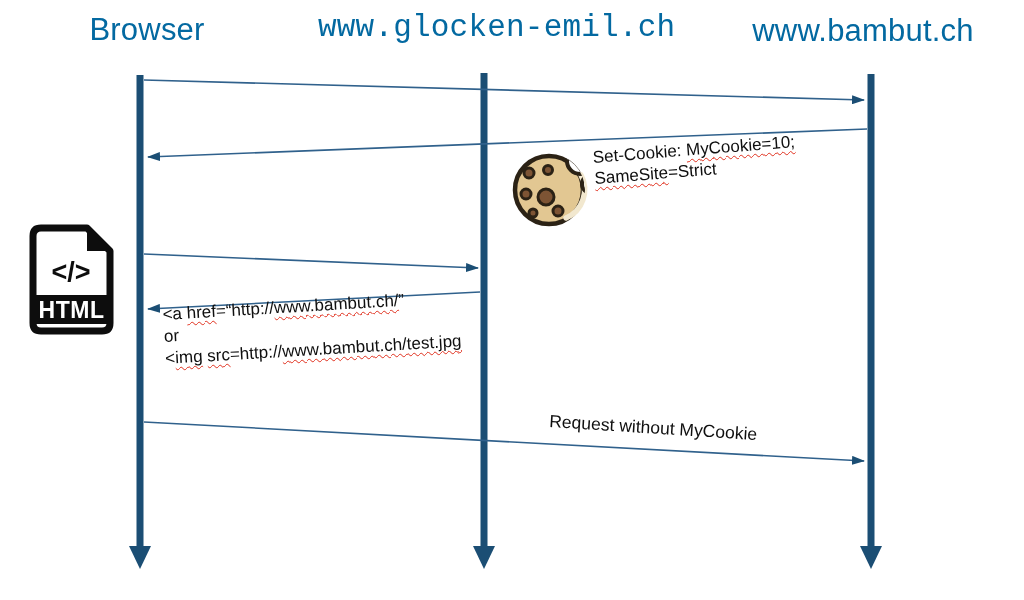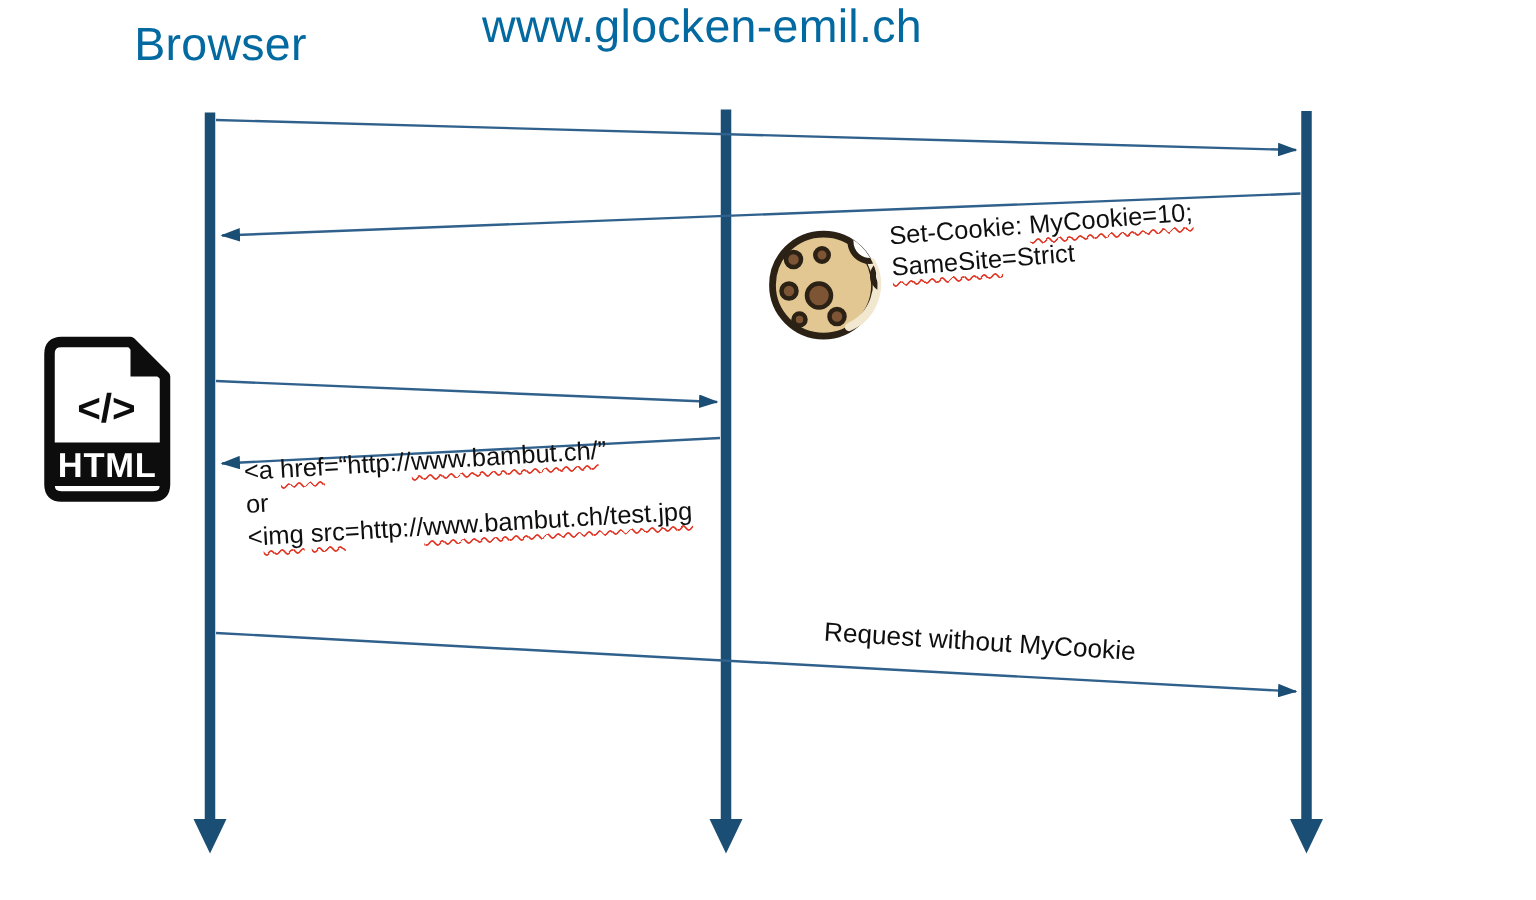--- a/index.html
+++ b/index.html
@@ -115,21 +115,22 @@
     <g>
       <path d="M 41,228 L 87,228 L 110,251 L 110,323 Q 110,331 102,331 L 41,331 Q 33,331 33,323 L 33,236 Q 33,228 41,228 Z" fill="#ffffff" stroke="#0d0d0d" stroke-width="7" stroke-linejoin="round"></path>
       <path d="M 87,228 L 110,251 L 87,251 Z" fill="#0d0d0d"></path>
       <text x="71" y="281" text-anchor="middle" class="code-glyph" font-size="27" fill="#0d0d0d">&lt;/&gt;</text>
       <rect x="33" y="295" width="77" height="29" fill="#0d0d0d"></rect>
       <text x="71.5" y="318" text-anchor="middle" class="code-glyph" font-size="23" fill="#ffffff" letter-spacing="0.5">HTML</text>
     </g>
   </svg>
 
   <div class="actor-title" style="left:47px; top:12px; width:200px;">Browser</div>
-  <div class="actor-title" style="left:318px; top:0; width:300px;">www.glocken-emil.ch</div>
+  <div class="actor-title" style="left:318px; top:10px; width:300px;font-family:Liberation Mono, monospace;">www.glocken-emil.ch</div>
+  <div class="actor-title" style="left:743px; top:13px; width:240px;">www.bambut.ch</div>
 
   <div class="note" id="cookie-note">
     <div class="line"><span>Set-Cookie: </span><span class="sq">MyCookie=10;</span></div>
     <div class="line"><span class="sq">SameSite</span><span>=Strict</span></div>
   </div>
 
   <div class="note" id="html-snippet">
     <div class="line"><span>&lt;a </span><span class="sq">href</span><span>=“http://</span><span class="sq">www.bambut.ch/</span><span>”</span></div>
     <div class="line"><span>or</span></div>
     <div class="line"><span>&lt;</span><span class="sq">img</span><span> </span><span class="sq">src</span><span>=http://</span><span class="sq">www.bambut.ch/test.jpg</span></div>

